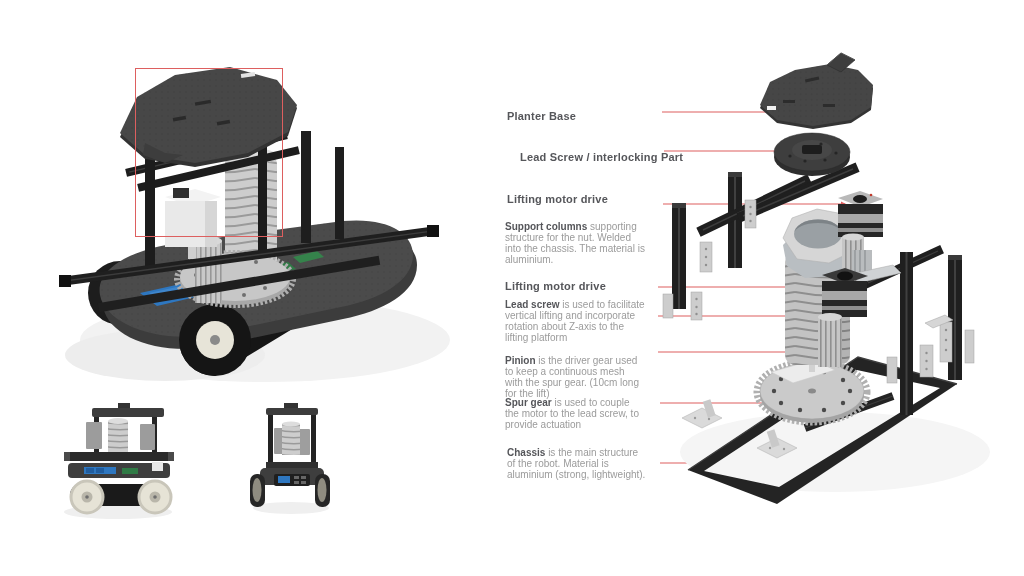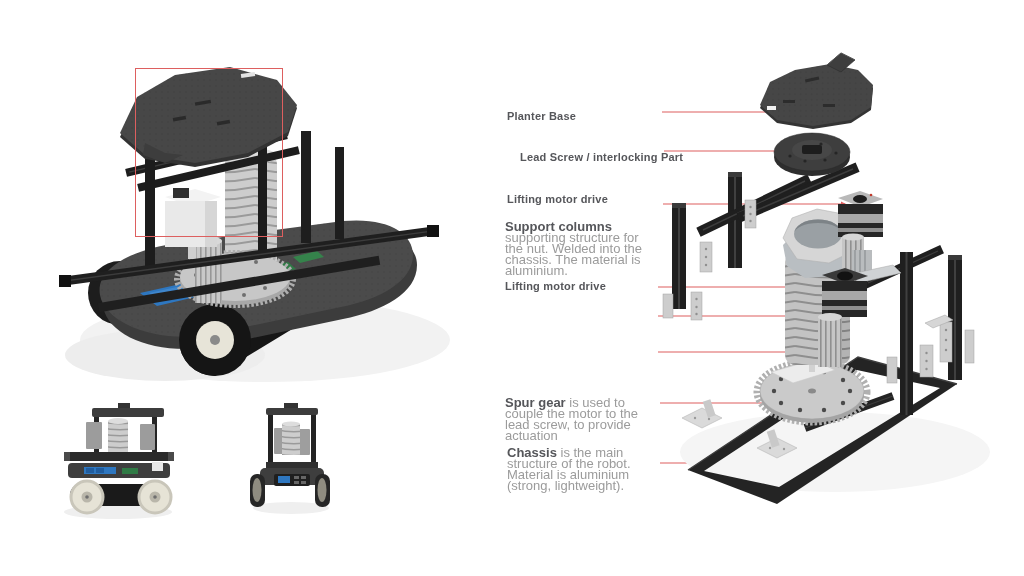--- a/index.html
+++ b/index.html
@@ -1,19 +1,19 @@
 <!DOCTYPE html>
 <html><head>
 <meta charset="utf-8">
 <style>
   html,body{margin:0;padding:0;}
   body{font-family:"Liberation Sans", sans-serif; background:#ffffff;}
   .page{position:relative;width:1024px;height:576px;background:#ffffff;overflow:hidden;}
   .render{position:absolute;}
-  .ann{position:absolute;left:505px;width:140px;font-size:13px;line-height:11px;color:#9b9b9b;}
+  .ann{position:absolute;left:505px;width:140px;font-size:10px;line-height:11px;color:#9b9b9b;}
   .ann .term{font-weight:bold;color:#55565a;}
   .ann.heading{font-size:11px;white-space:nowrap;letter-spacing:0.2px;}
   .ann.heading .term{color:#55565a;font-weight:bold;}
   .leaders{position:absolute;left:0;top:0;pointer-events:none;}
   .highlight-box{position:absolute;left:135px;top:68px;width:148px;height:169px;border:1.2px solid #dd5f5f;box-sizing:border-box;}
 </style>
 </head>
 <body>
 
 <div class="page">
@@ -223,21 +223,27 @@
   <div class="ann heading" style="top:111px;left:507px;"><span class="term">Planter  Base</span></div>
   <div class="ann heading" style="top:152px;left:520px;"><span class="term">Lead Screw /  interlocking Part</span></div>
   <div class="ann heading" style="top:194px;left:507px;"><span class="term">Lifting motor drive</span></div>
 
   <div class="ann" style="top:221px;left:505px;">
     <span class="term">Support columns</span><span> supporting structure for the nut. Welded into the chassis. The material is aluminium.</span>
   </div>
 
   <div class="ann heading" style="top:281px;left:505px;"><span class="term">Lifting motor drive</span></div>
 
-
+  <div class="ann" style="top:299px;left:505px;">
+    <span class="term">Lead screw</span><span> is used to facilitate vertical lifting and incorporate rotation about Z-axis to the lifting platform</span>
+  </div>
+
+  <div class="ann" style="top:355px;left:505px;">
+    <span class="term">Pinion</span><span> is the driver gear used to keep a continuous mesh with the spur gear. (10cm long for the lift)</span>
+  </div>
 
   <div class="ann" style="top:447px;left:507px;">
     <span class="term">Chassis</span><span> is the main structure of the robot. Material is aluminium (strong, lightweight).</span>
   </div>
 
   <div class="ann" style="top:397px;left:505px;">
     <span class="term">Spur gear</span><span> is used to couple the motor to the lead screw, to provide actuation</span>
   </div>
 
   <svg class="leaders" width="1024" height="576" viewBox="0 0 1024 576">

